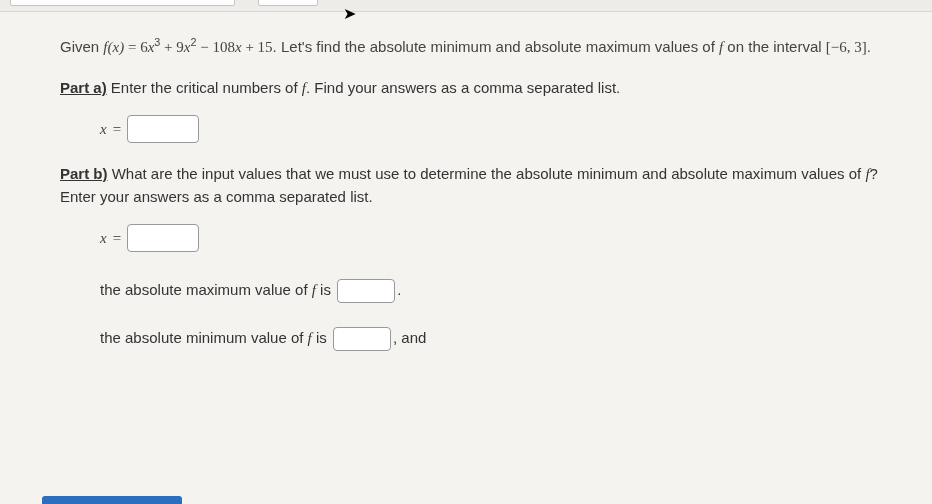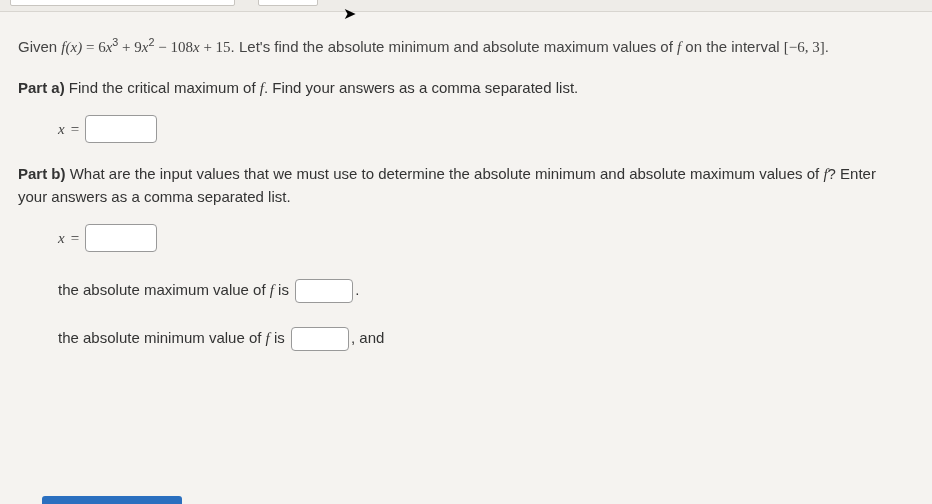--- a/index.html
+++ b/index.html
@@ -45,21 +45,21 @@
       border-radius: 2px;
     }
     .cursor {
       position: absolute;
       left: 343px;
       top: 2px;
       font-size: 16px;
       color: #000;
     }
     .content {
-      padding: 24px 42px 0 18px;
+      padding: 24px 42px 0 60px;
     }
     .intro {
       margin-bottom: 18px;
       color: #444;
     }
     .math-expr {
       font-family: "Georgia", "Times New Roman", serif;
       font-style: italic;
     }
     .math-int {
@@ -69,20 +69,21 @@
       font-size: 0.72em;
       vertical-align: super;
       line-height: 0;
       font-style: normal;
     }
     .part {
       margin-bottom: 14px;
     }
     .part-label {
       font-weight: bold;
+      text-decoration: underline;
     }
     .answer-row {
       margin: 16px 0 20px 40px;
       display: flex;
       align-items: center;
       gap: 6px;
     }
     .eq-label {
       font-family: "Georgia", "Times New Roman", serif;
       font-style: italic;
@@ -132,21 +133,21 @@
   <div class="cursor">➤</div>
 </div>
 
 <div class="content">
 
   <p class="intro">
     <span>Given </span><span class="math-expr">f(x)</span><span class="math-int"> = </span><span class="math-int">6</span><span class="math-expr">x</span><sup>3</sup><span class="math-int"> + </span><span class="math-int">9</span><span class="math-expr">x</span><sup>2</sup><span class="math-int"> − </span><span class="math-int">108</span><span class="math-expr">x</span><span class="math-int"> + </span><span class="math-int">15</span><span>. Let's find the absolute minimum and absolute maximum values of </span><span class="math-expr">f</span><span> on the interval </span><span class="math-int">[−6, 3]</span><span>.</span>
   </p>
 
   <p class="part">
-    <span class="part-label">Part a)</span><span> Find the critical maximum of </span><span class="math-expr">f</span><span>. Find your answers as a comma separated list.</span>
+    <span class="part-label">Part a)</span><span> Enter the critical numbers of </span><span class="math-expr">f</span><span>. Find your answers as a comma separated list.</span>
   </p>
   <div class="answer-row">
     <span class="eq-label">x</span>
     <span class="math-int"> = </span>
     <input class="answer-box" type="text" style="">
   </div>
 
   <p class="part">
     <span class="part-label">Part b)</span><span> What are the input values that we must use to determine the absolute minimum and absolute maximum values of </span><span class="math-expr">f</span><span>? Enter your answers as a comma separated list.</span>
   </p>

